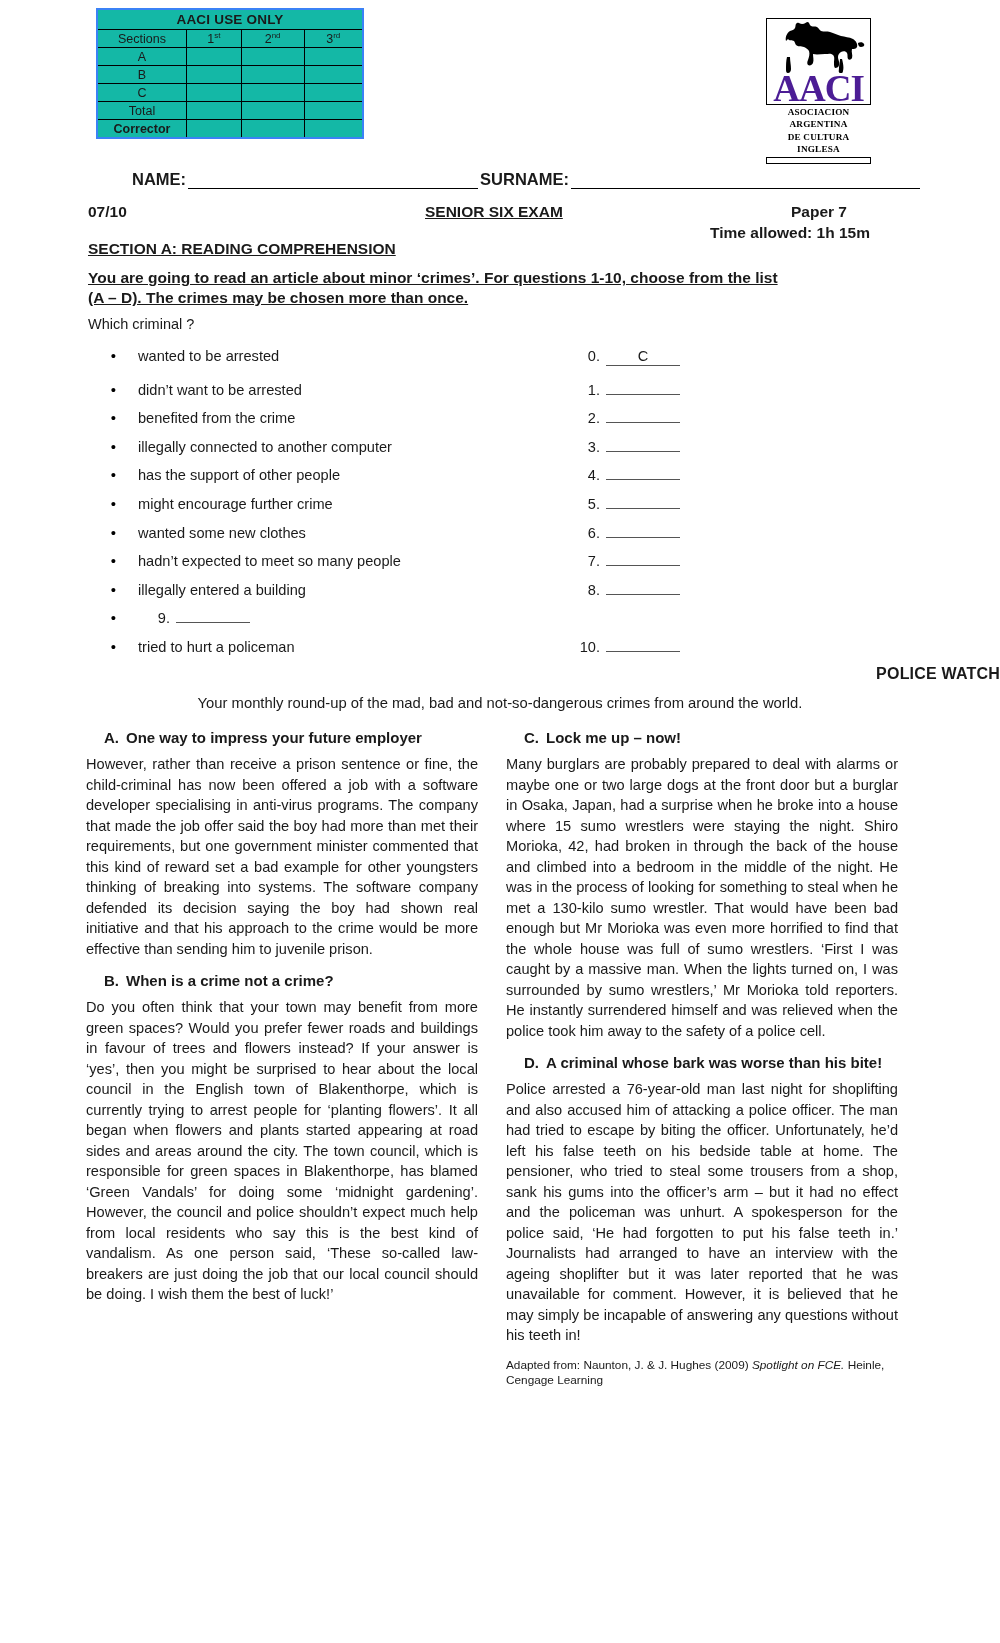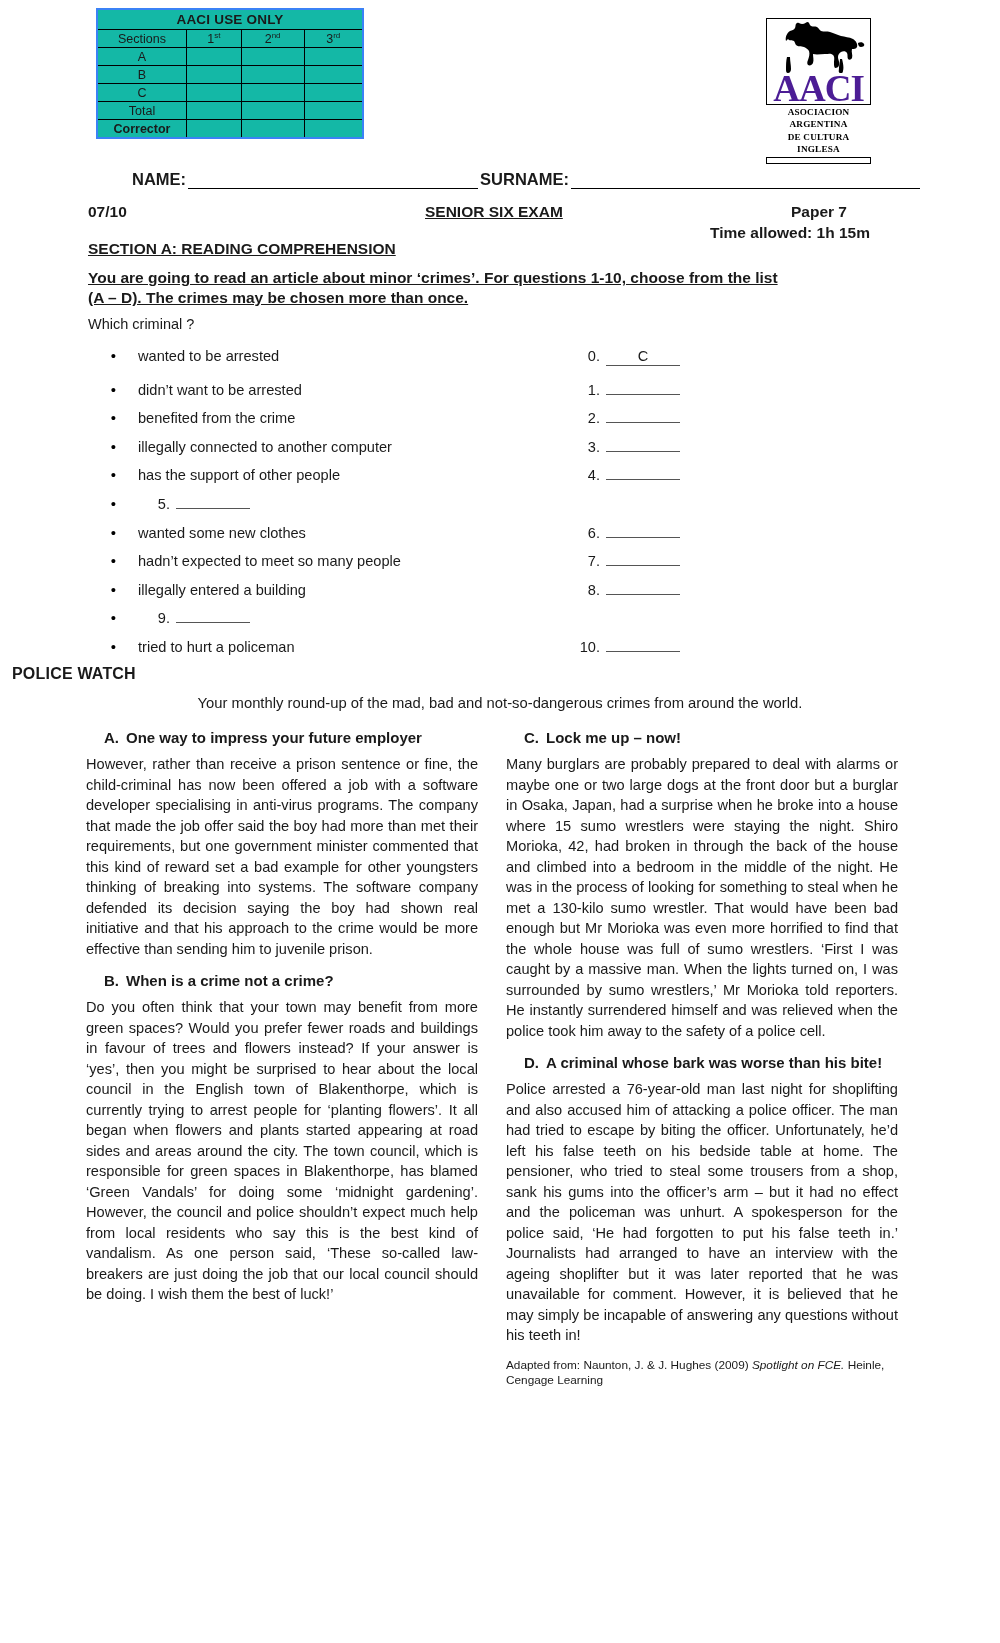--- a/index.html
+++ b/index.html
@@ -232,21 +232,21 @@
     font-size: 14.6px;
     line-height: 17px;
   }
 
   
   .police-watch {
     position: absolute;
     left: 0;
     right: 0;
     top: 665px;
-    text-align: left;
+    text-align: right;
     font-size: 16px;
     font-weight: bold;
     letter-spacing: 0.2px;
     margin-left: 12px;
   }
   .monthly {
     position: absolute;
     left: 0; right: 0;
     top: 695px;
     text-align: center;
@@ -406,20 +406,21 @@
         <div class="qa-ans"></div>
       </div>
       <div class="qa-row">
         <div class="qa-bullet">•</div>
         <div class="qa-text">has the support of other people</div>
         <div class="qa-num">4.</div>
         <div class="qa-ans"></div>
       </div>
       <div class="qa-row">
         <div class="qa-bullet">•</div>
+        <div class="qa-text">might encourage further crime</div>
         <div class="qa-num">5.</div>
         <div class="qa-ans"></div>
       </div>
       <div class="qa-row">
         <div class="qa-bullet">•</div>
         <div class="qa-text">wanted some new clothes</div>
         <div class="qa-num">6.</div>
         <div class="qa-ans"></div>
       </div>
       <div class="qa-row">

